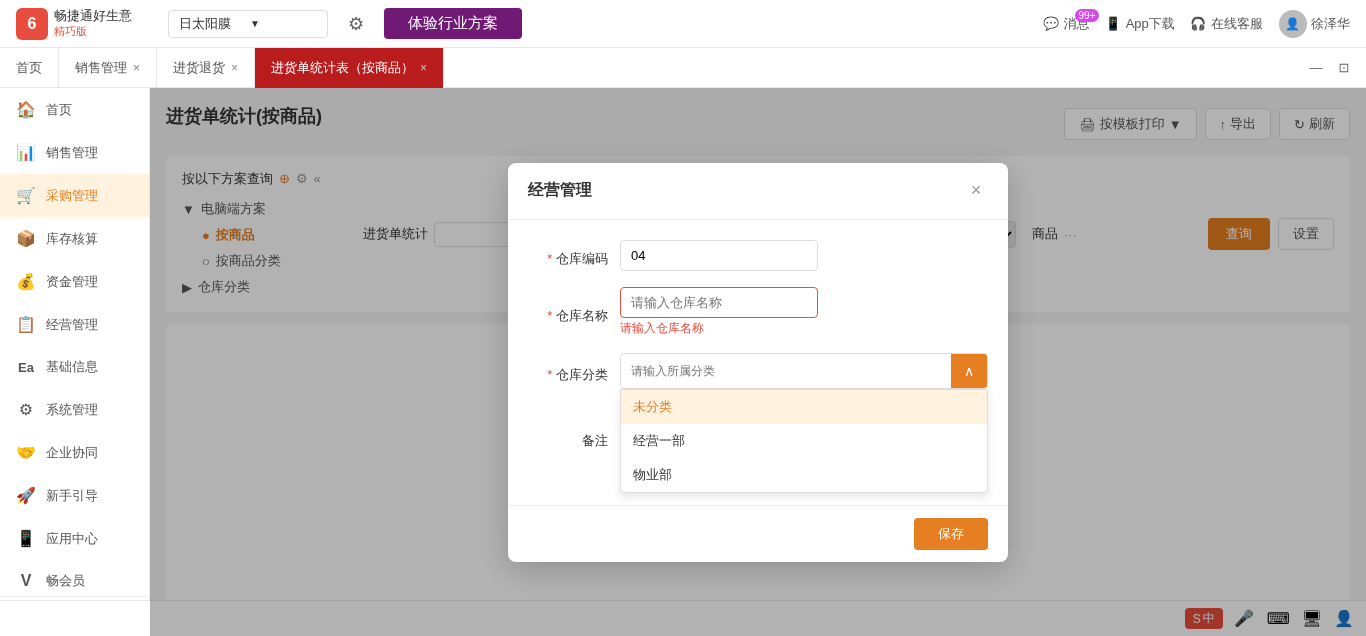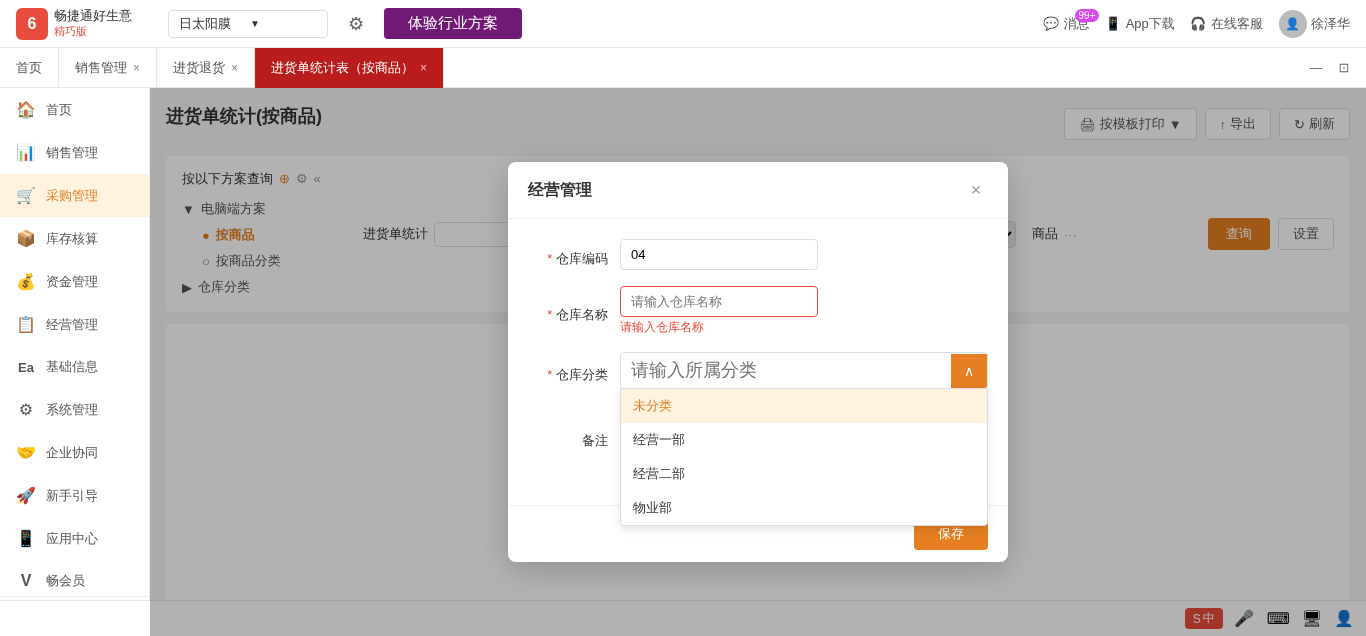--- a/index.html
+++ b/index.html
@@ -155,21 +155,21 @@
     .form-label { width: 80px; text-align: right; color: #333; font-size: 13px; padding-top: 8px; flex-shrink: 0; }
     .form-label.required::before { content: '* '; color: #e74c3c; }
     .form-control { flex: 1; border: 1px solid #ddd; border-radius: 4px; padding: 7px 10px; font-size: 13px; outline: none; }
     .form-control.error { border-color: #e74c3c; }
     .error-msg { color: #e74c3c; font-size: 12px; margin-top: 2px; }
     .category-input-wrap {
       display: flex; align-items: center;
       border: 1px solid #ddd; border-radius: 4px; overflow: hidden;
     }
     .category-input-wrap input {
-      flex: 1; border: none; padding: 7px 10px; font-size: 18px; outline: none; color: #999;
+      flex: 1; border: none; padding: 7px 10px; font-size: 12px; outline: none; color: #999;
     }
     .category-toggle-btn {
       background: #e67e22; color: white; border: none; width: 36px; height: 34px;
       cursor: pointer; display: flex; align-items: center; justify-content: center; font-size: 14px;
     }
 
     .dropdown-list {
       position: absolute; top: 36px; left: 0; right: 0;
       background: white; border: 1px solid #ddd; border-radius: 0 0 4px 4px;
       z-index: 200; box-shadow: 0 4px 8px rgba(0,0,0,0.1);
@@ -444,21 +444,20 @@
             </div>
             <div style="flex:1;position:relative;">
               <div class="category-input-wrap">
                 <input type="text" placeholder="请输入所属分类" style="">
                 <button class="category-toggle-btn">∧</button>
               </div>
 
               <div class="dropdown-list">
                 <div class="dropdown-item selected">未分类</div>
                 <div class="dropdown-item">经营一部</div>
-                <div class="dropdown-item">经营二部</div>
                 <div class="dropdown-item">物业部</div>
               </div>
             </div>
           </div>
 
           <div class="form-row">
             <div class="form-label">备注</div>
             <div style="flex:1;">
               <textarea class="form-control" rows="3" style="resize: none;"></textarea>
             </div>

